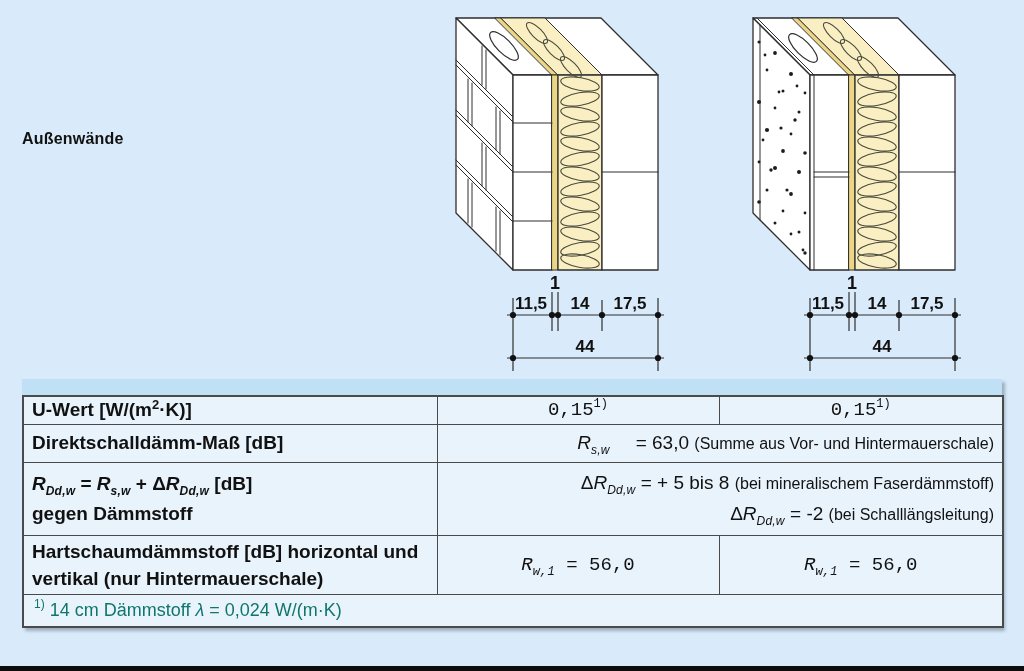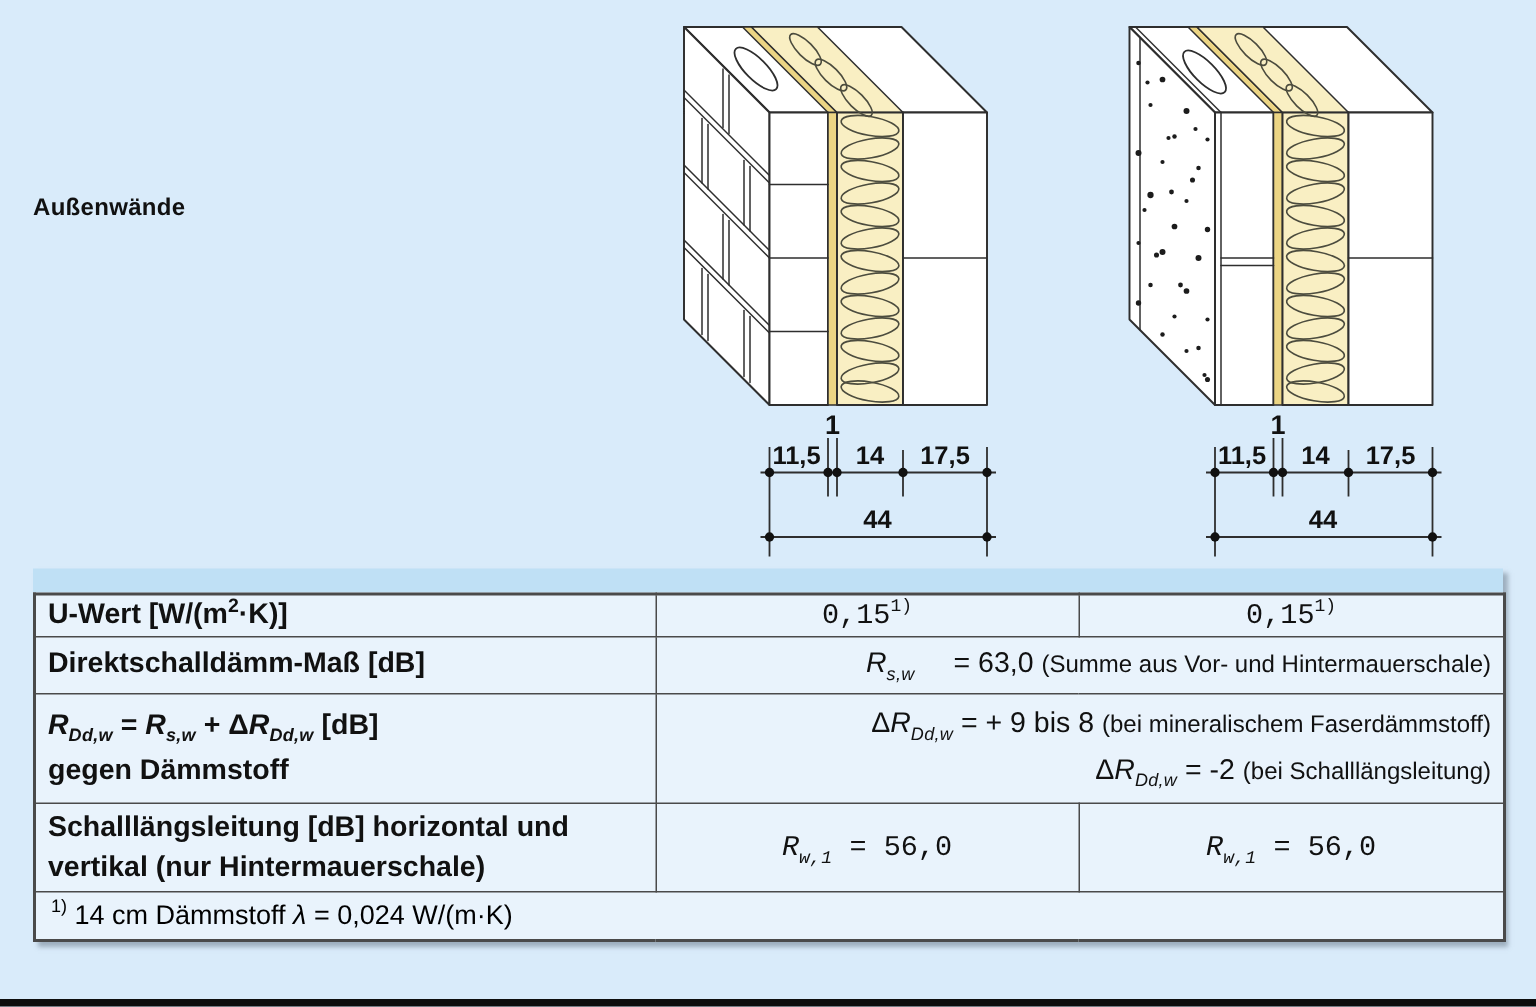--- a/index.html
+++ b/index.html
@@ -43,21 +43,21 @@
   td.val-left{text-align:right;padding-left:12px;}
   sup.fnmark{font-size:12px;vertical-align:8px;line-height:0;}
   sup.expo{font-size:13px;vertical-align:7px;line-height:0;}
   sub.idx{font-size:12px;font-style:italic;vertical-align:-5px;line-height:0;letter-spacing:.2px;}
   i.var{font-style:italic;}
   .note{font-size:16px;}
   .eqgap{margin-left:26px;}
   .fline{line-height:30px;}
   td.footnote{
     border-top:1.8px solid #4a4a4a;
-    color:#000000;font-size:18px;font-weight:normal;
+    color:#0f766e;font-size:18px;font-weight:normal;
     padding-left:10px;
   }
   .bottom-bar{
     position:absolute;left:0;bottom:0;width:1024px;height:5px;background:#0d0d0d;
   }
 </style>
 </head>
 <body>
 
 <div class="page-title">Außenwände</div>
@@ -268,27 +268,27 @@
       <td class="val-left" colspan="2">
         <i class="var">R</i><sub class="idx">s,w</sub><span class="eqgap">= 63,0</span> <span class="note">(Summe aus Vor- und Hintermauerschale)</span>
       </td>
     </tr>
     <tr style="height:73px">
       <td class="lbl">
         <div class="fline"><i class="var">R</i><sub class="idx">Dd,w</sub><span> = </span><i class="var">R</i><sub class="idx">s,w</sub><span> + </span><span>Δ</span><i class="var">R</i><sub class="idx">Dd,w</sub><span> [dB]</span></div>
         <div class="fline">gegen Dämmstoff</div>
       </td>
       <td class="val-left" colspan="2">
-        <div class="fline"><span>Δ</span><i class="var">R</i><sub class="idx">Dd,w</sub><span> = + 9 bis 8 </span><span class="note">(bei mineralischem Faserdämmstoff)</span></div>
+        <div class="fline"><span>Δ</span><i class="var">R</i><sub class="idx">Dd,w</sub><span> = + 5 bis 8 </span><span class="note">(bei mineralischem Faserdämmstoff)</span></div>
         <div class="fline"><span>Δ</span><i class="var">R</i><sub class="idx">Dd,w</sub><span> = -2 </span><span class="note">(bei Schalllängsleitung)</span></div>
       </td>
     </tr>
     <tr style="height:56px">
       <td class="lbl">
-        <div style="line-height:27px">Schalllängsleitung [dB] horizontal und</div>
+        <div style="line-height:27px">Hartschaumdämmstoff [dB] horizontal und</div>
         <div style="line-height:27px">vertikal (nur Hintermauerschale)</div>
       </td>
       <td class="val"><i class="var">R</i><sub class="idx">w,1</sub><span> = 56,0</span></td>
       <td class="val"><i class="var">R</i><sub class="idx">w,1</sub><span> = 56,0</span></td>
     </tr>
     <tr style="height:33px">
       <td class="footnote" colspan="3">
         <sup class="fnmark">1)</sup><span> 14 cm Dämmstoff </span><i class="var">λ</i><span> = 0,024 W/(m·K)</span>
       </td>
     </tr>

